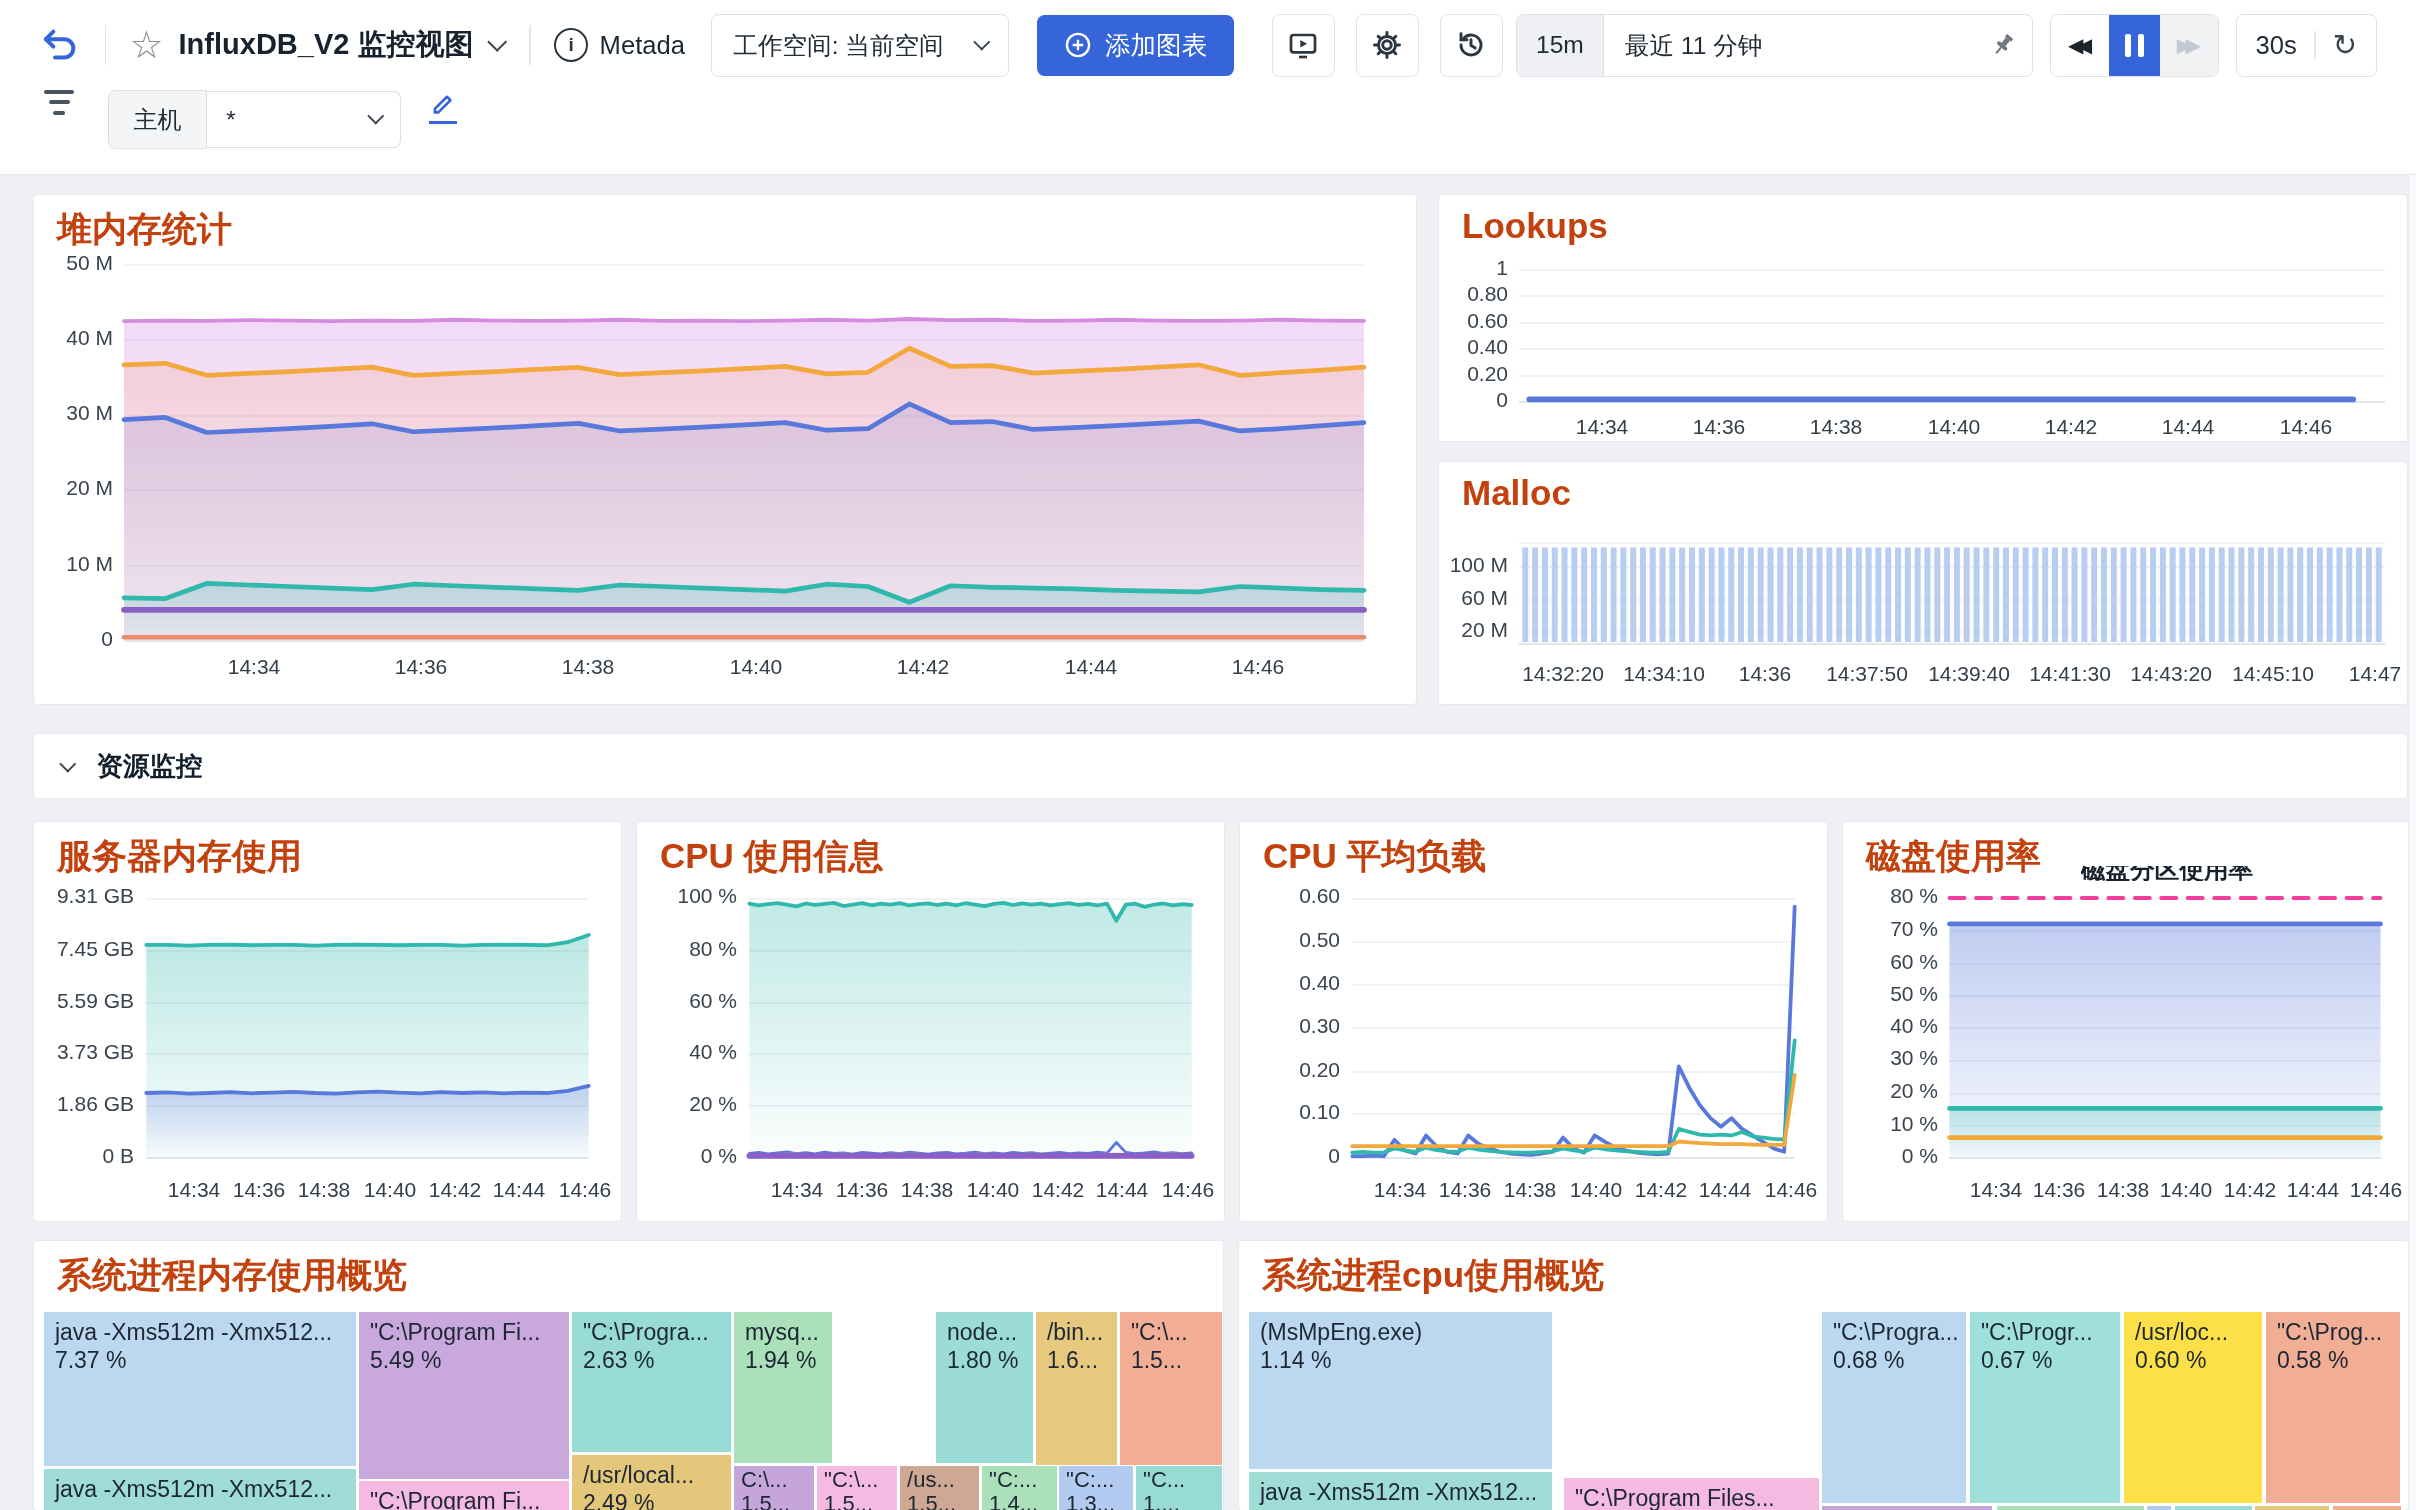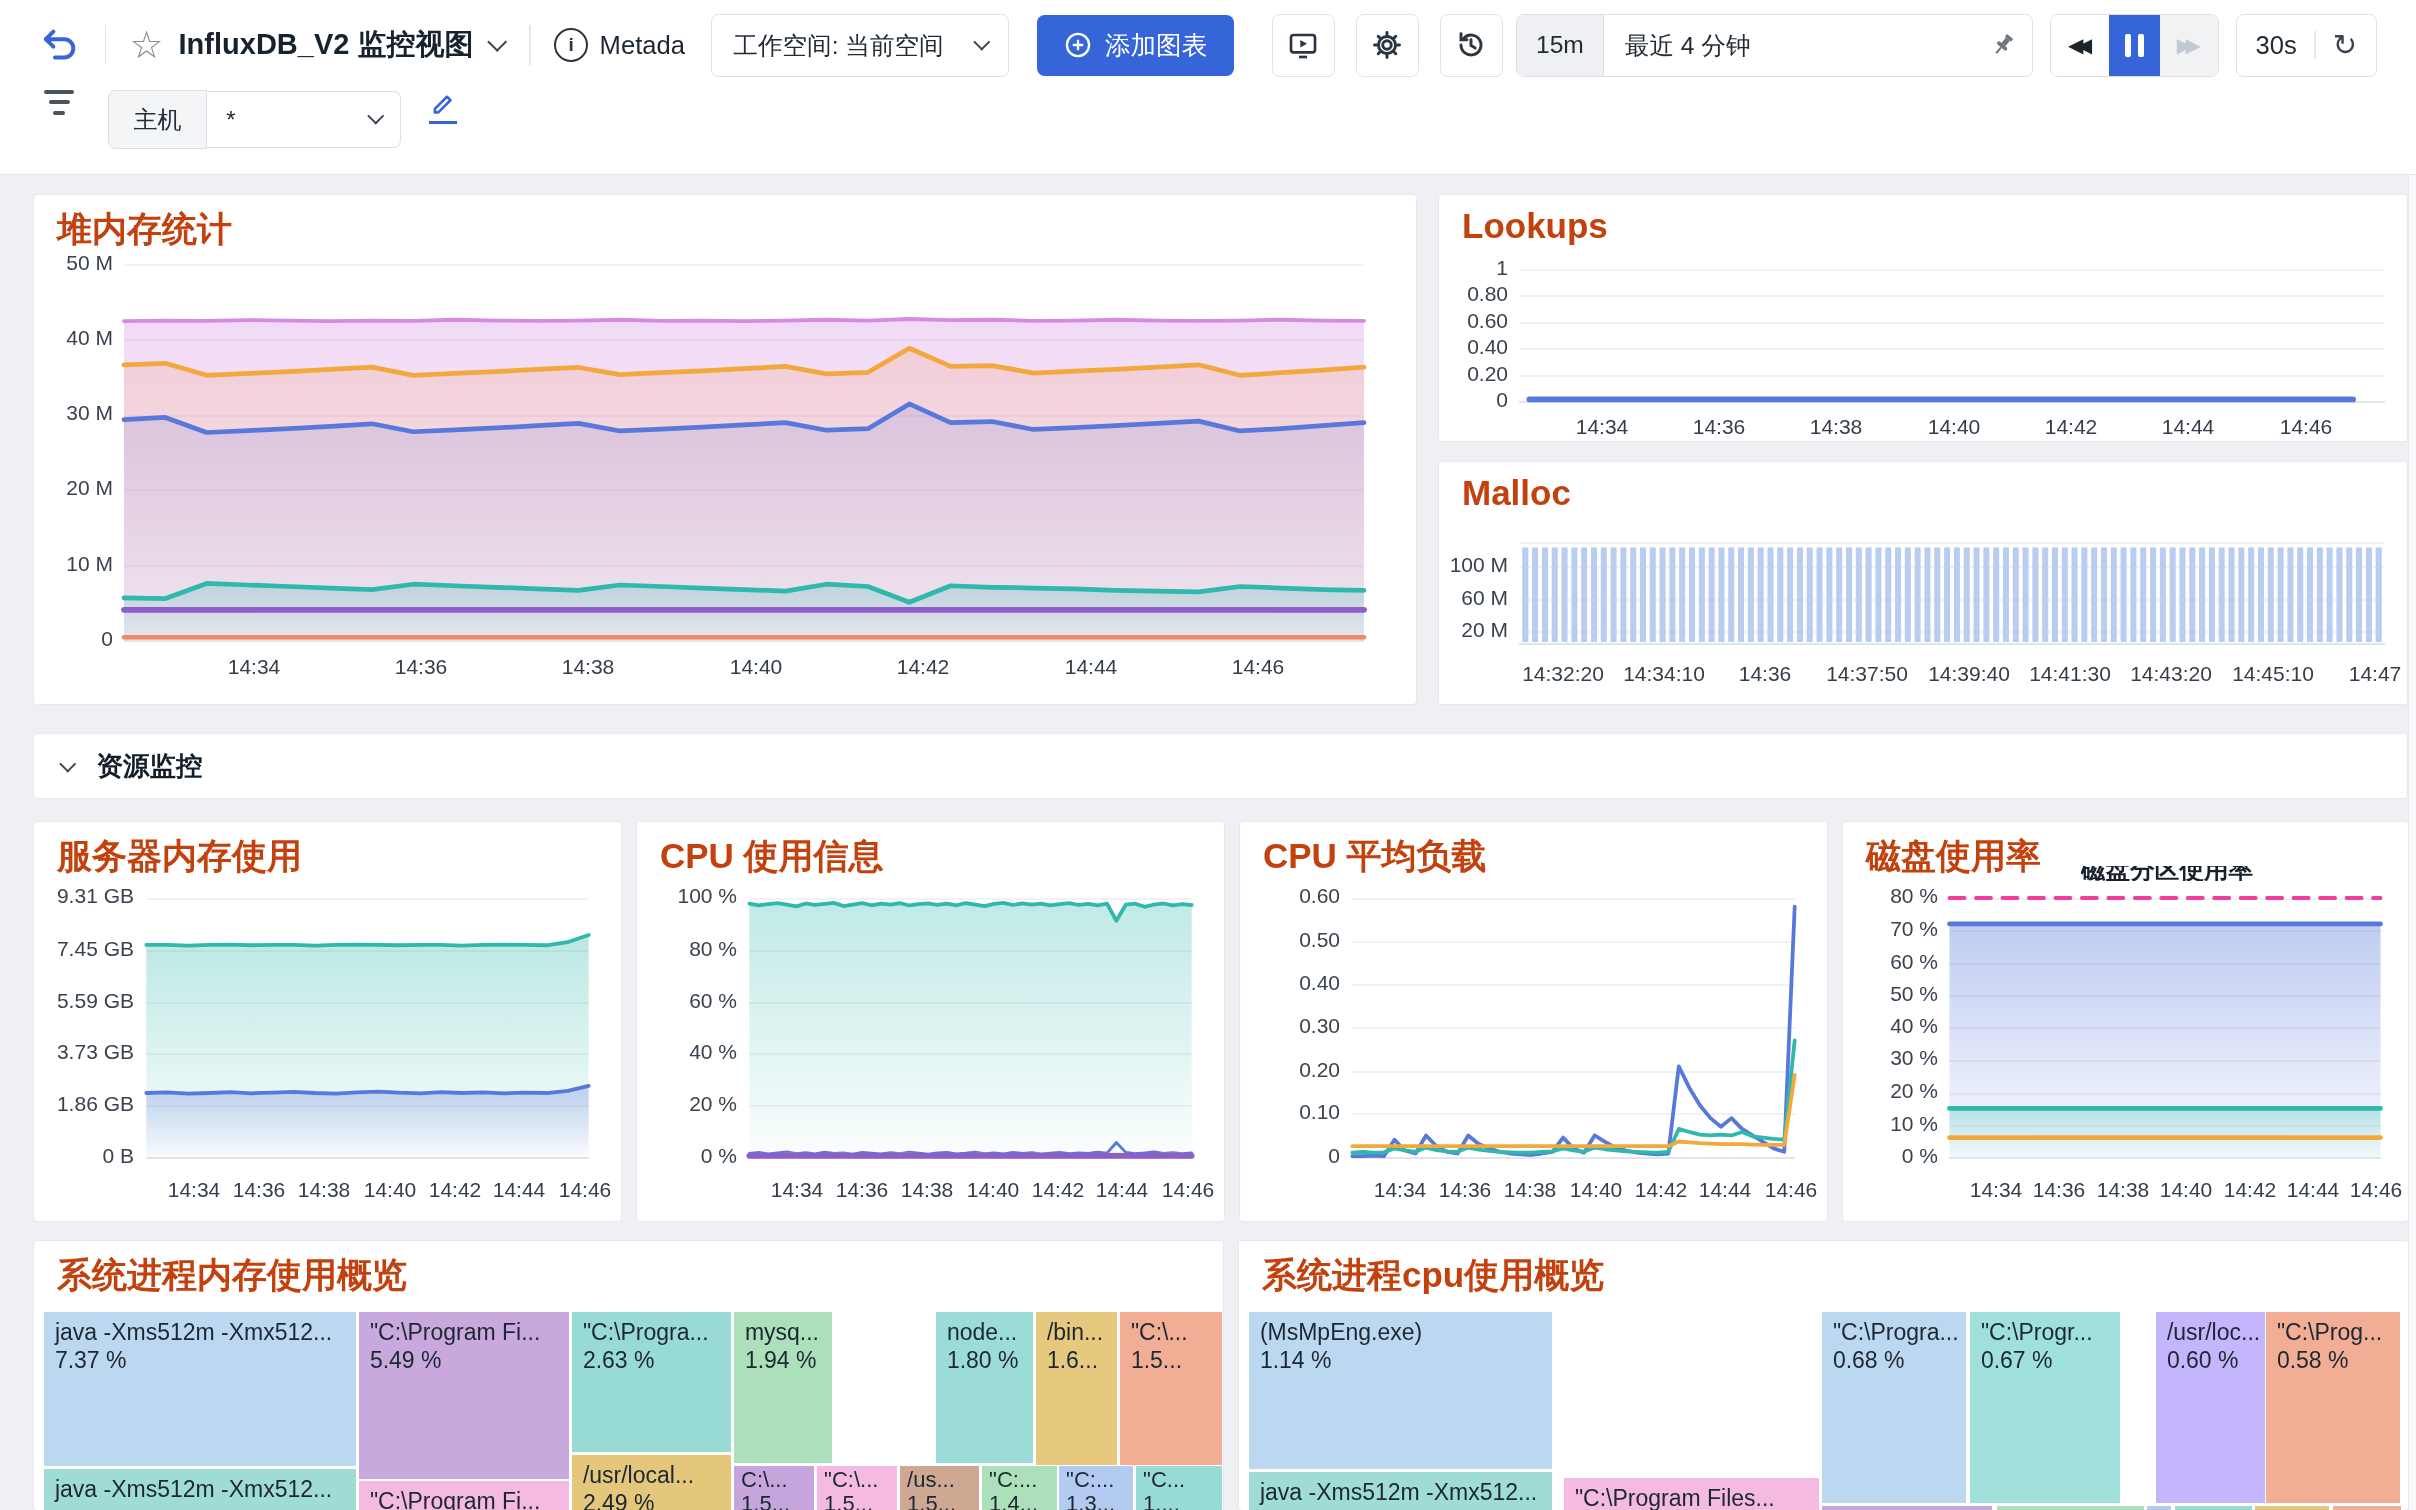--- a/index.html
+++ b/index.html
@@ -124,21 +124,21 @@
   </span>
   <span class="icon-btn" style="margin-left:21px">
     <svg width="32" height="32" viewBox="0 0 24 24" fill="none" stroke="#2b3640" stroke-width="2.2" stroke-linecap="round">
       <path d="M4.5 12 a7.5 7.5 0 1 0 2.2-5.3"></path>
         <path d="M4.5 3.5 V8 H9"></path>
         <path d="M12 8 v4.3 l3.2 1.9"></path>
     </svg>
   </span>
   <span class="timebox">
     <span class="timebadge">15m</span>
-    <span class="timelabel">最近 4 分钟</span>
+    <span class="timelabel">最近 11 分钟</span>
     <svg width="28" height="28" viewBox="0 0 24 24" style="margin-right:15px;flex:none">
       <g transform="rotate(40 12 12)" fill="#6e7680">
         <rect x="8.6" y="2.5" width="6.8" height="3"></rect>
           <rect x="9.8" y="5.5" width="4.4" height="6"></rect>
         <rect x="6.8" y="11.5" width="10.4" height="3.2" rx="1.6"></rect>
           <rect x="11.2" y="14.7" width="1.7" height="6.5"></rect>
       </g>
     </svg>
   </span>
   <span class="playgroup">
@@ -624,21 +624,21 @@
           <div class="tm-val">1.14 %</div>
         </div>
         <div class="tm-cell" style="left: 573px; top: 0px; width: 144px; height: 191px; background: rgb(188, 215, 240);">
           <div class="tm-name">"C:\Progra...</div>
           <div class="tm-val">0.68 %</div>
         </div>
         <div class="tm-cell" style="left: 721px; top: 0px; width: 150px; height: 191px; background: rgb(159, 224, 218);">
           <div class="tm-name">"C:\Progr...</div>
           <div class="tm-val">0.67 %</div>
         </div>
-        <div class="tm-cell" style="left: 875px; top: 0px; width: 138px; height: 191px; background: #c4b5fd; margin-left: 32px;">
+        <div class="tm-cell" style="left: 875px; top: 0px; width: 138px; height: 191px; background: #fde047;">
           <div class="tm-name">/usr/loc...</div>
           <div class="tm-val">0.60 %</div>
         </div>
         <div class="tm-cell" style="left: 1017px; top: 0px; width: 134px; height: 191px; background: rgb(242, 174, 149);">
           <div class="tm-name">"C:\Prog...</div>
           <div class="tm-val">0.58 %</div>
         </div>
         <div class="tm-cell" style="left: 0px; top: 160px; width: 303px; height: 80px; background: rgb(159, 220, 214);">
           <div class="tm-name">java -Xms512m -Xmx512...</div>
           <div class="tm-val"></div>

